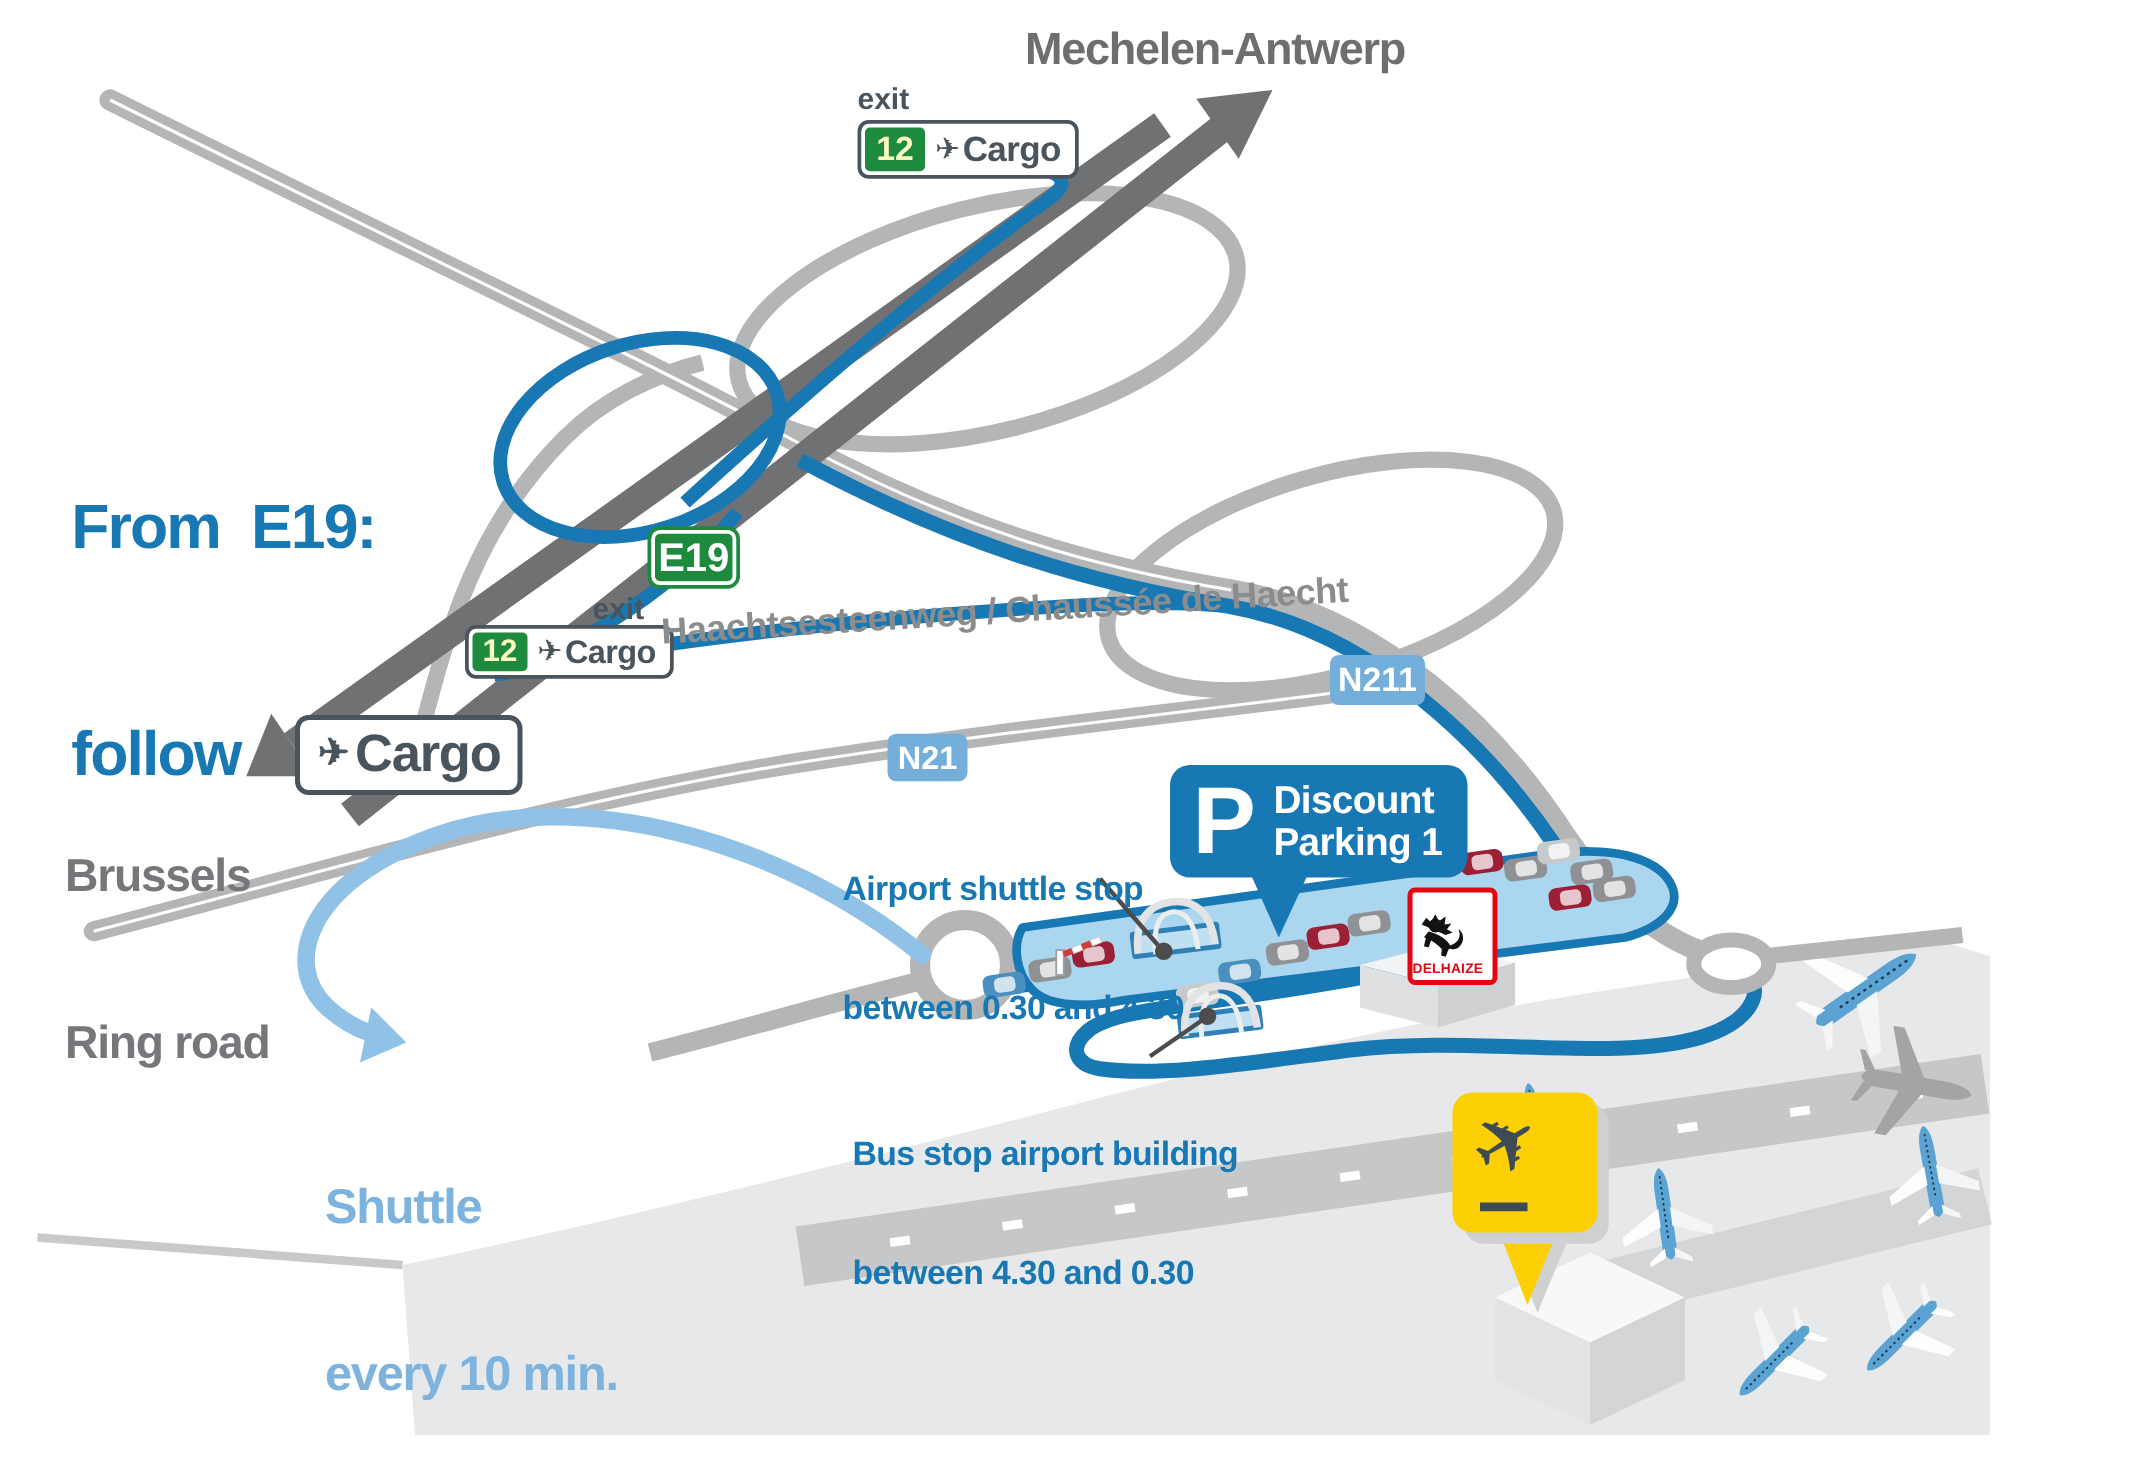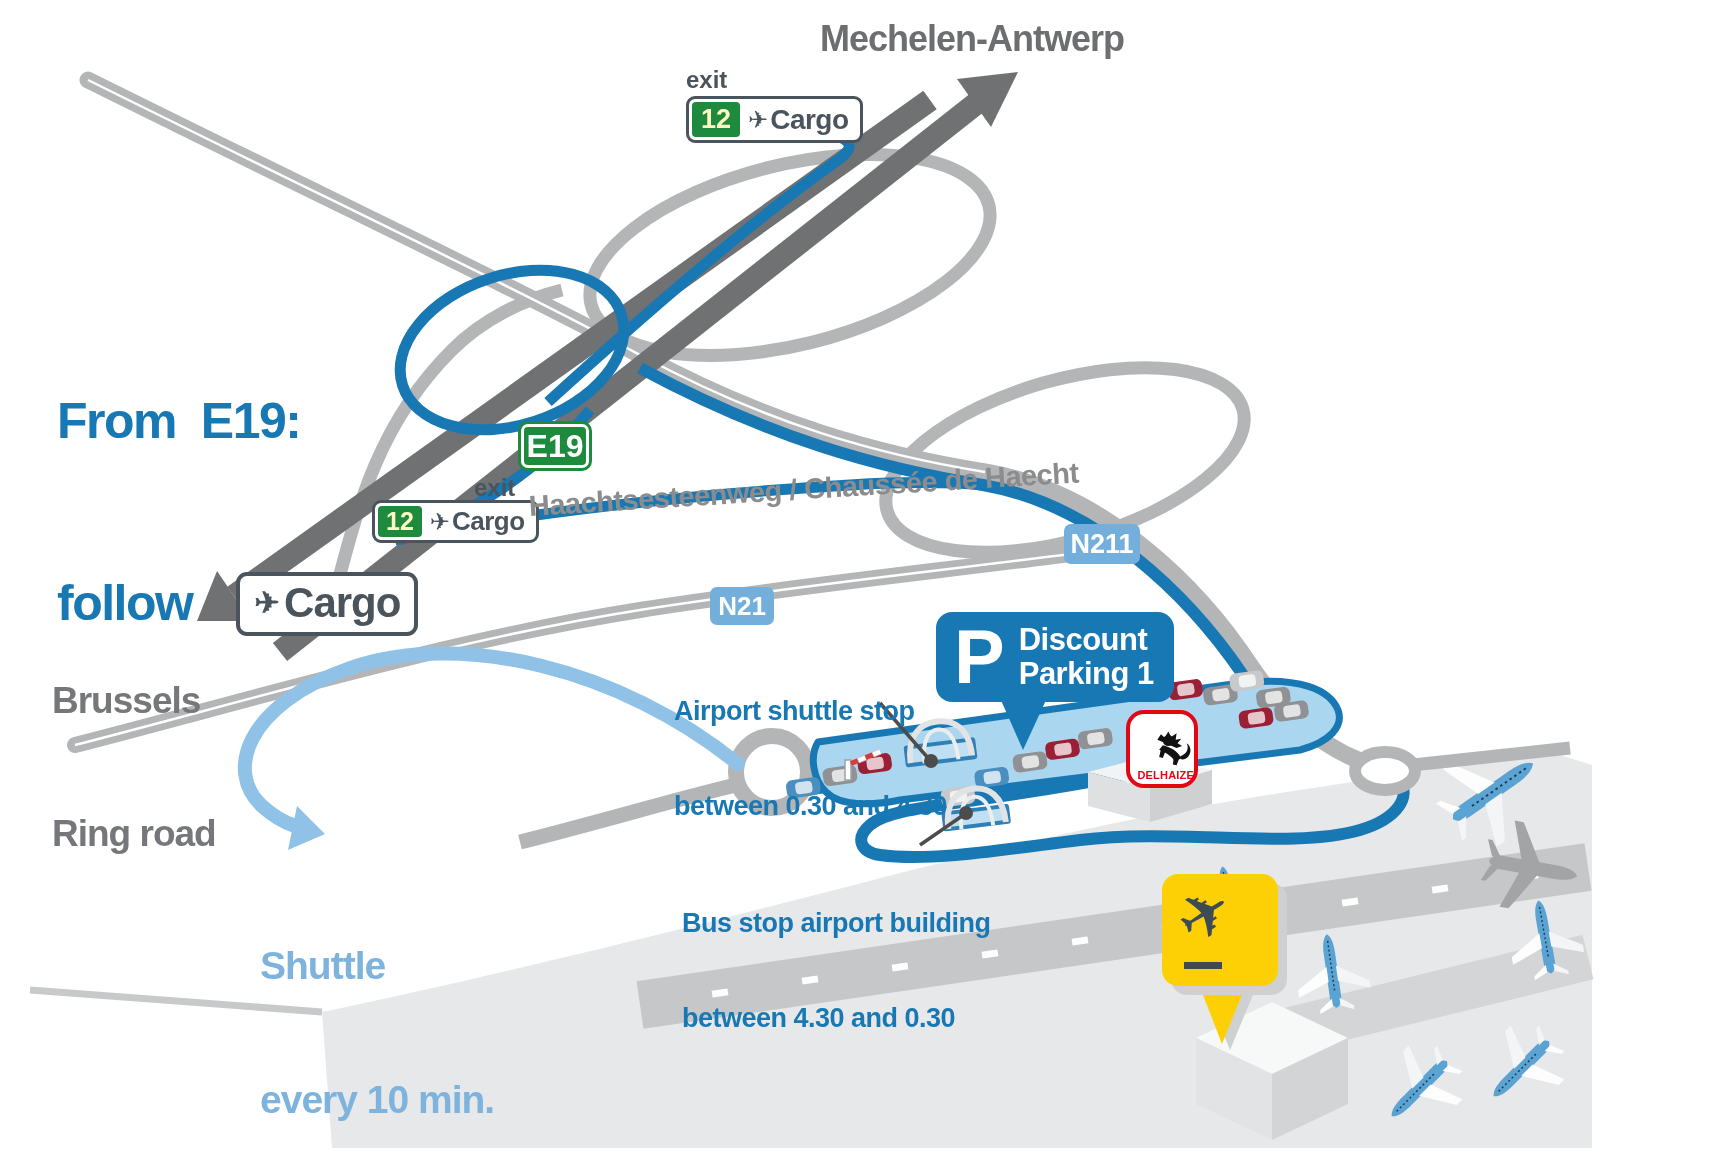--- a/index.html
+++ b/index.html
@@ -28,22 +28,22 @@
   .follow-row{display:flex;align-items:center;margin-top:6px;gap:28px;}
   .cargo-box{display:inline-flex;align-items:center;border:4px solid #4a545c;border-radius:11px;
              padding:0 14px;height:56px;margin-left:16px;background:#fff;}
   .cargo-box .exit-plane{font-size:30px;margin:0 6px 0 0;}
   .cargo-box .big-cargo{color:#4a545c;font-weight:bold;font-size:42px;letter-spacing:-1px;}
   #parking-sign{position:absolute;left:936px;top:612px;width:238px;height:90px;background:#1878b4;
                 border-radius:16px;display:flex;align-items:center;z-index:3;color:#fff;}
   #parking-sign .big-p{font-size:76px;font-weight:bold;margin-left:18px;line-height:1;}
   #parking-sign .p-lines{font-size:31px;font-weight:bold;margin-left:14px;line-height:1.1;letter-spacing:-0.5px;}
   #delhaize{position:absolute;left:1126px;top:710px;width:72px;height:78px;background:#fff;
-            border:4px solid #e30613;border-radius:18px;z-index:3;display:flex;flex-direction:column;
-            align-items:flex-end;justify-content:flex-end;box-sizing:border-box;}
+            border:4px solid #e30613;border-radius:6px;z-index:3;display:flex;flex-direction:column;
+            align-items:flex-start;justify-content:flex-end;box-sizing:border-box;}
   #delhaize .brand{color:#e30613;font-weight:bold;font-size:11px;letter-spacing:0.2px;margin-bottom:3px;}
   #marker{position:absolute;left:1162px;top:874px;width:116px;height:112px;background:#fdd005;
           border-radius:16px;z-index:3;box-shadow:9px 9px 0 #cfd0d2;}
   #marker .plane-glyph{position:absolute;left:16px;top:4px;font-size:64px;color:#3d4b55;
           transform:rotate(-32deg);}
   #marker .under{position:absolute;left:22px;bottom:17px;width:38px;height:7px;background:#3d4b55;}
 </style>
 </head>
 <body>
 

